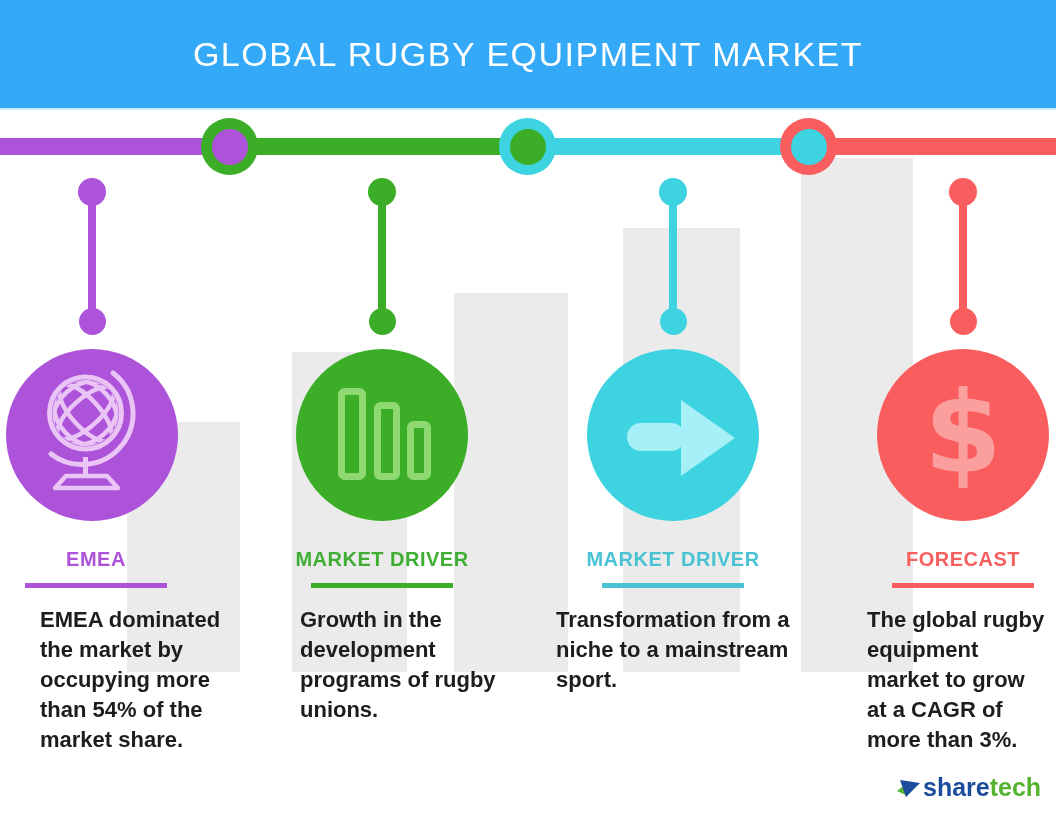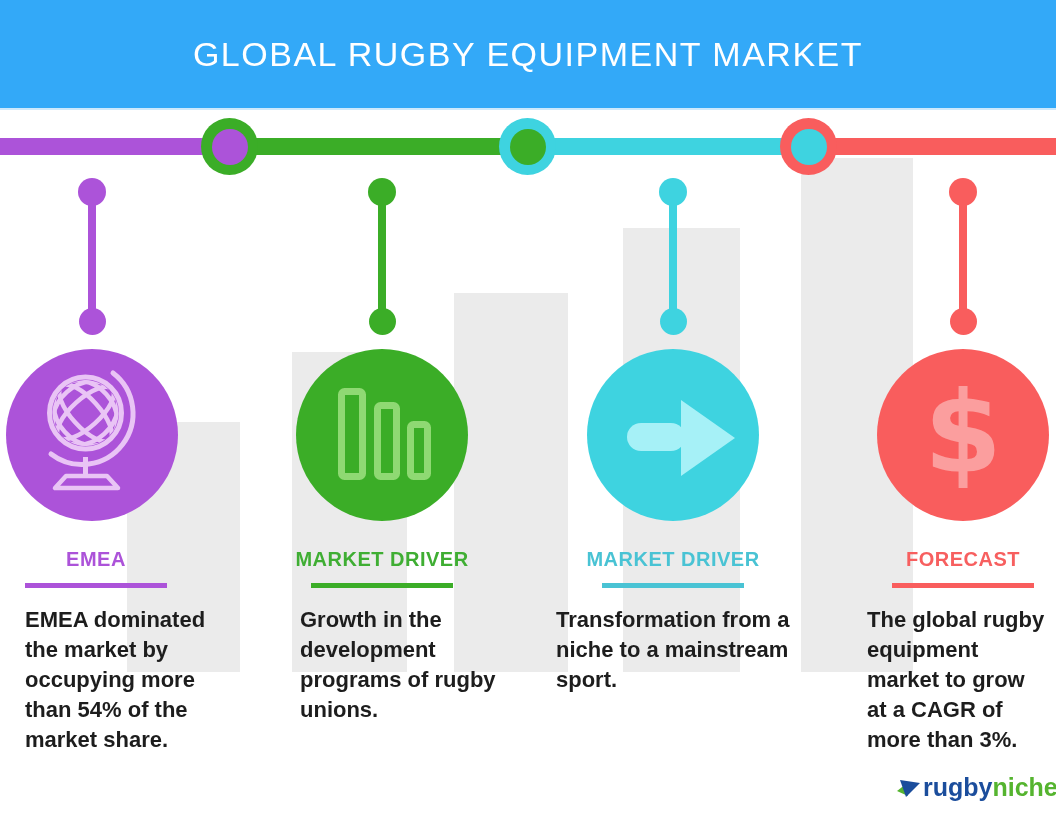--- a/index.html
+++ b/index.html
@@ -117,21 +117,21 @@
             </g>
           </g>
           <path d="M 82 12 A 45 45 0 1 1 20 93" stroke-width="5" stroke-linecap="round"></path>
           <line x1="54.5" y1="96" x2="54.5" y2="113" stroke-width="5"></line>
           <polygon points="24,127 87,127 76,115 35,115" stroke-width="4.5" stroke-linejoin="round"></polygon>
         </g>
       </svg>
     </div>
     <div class="heading purple-fg" style="left:-34px">EMEA</div>
     <div class="underline purple-bg" style="left:25px"></div>
-    <div class="body-text" style="left:25px;width:230px">EMEA dominated
+    <div class="body-text" style="left:40px;width:230px">EMEA dominated
 the market by
 occupying more
 than 54% of the
 market share.</div>
   </div>
 
   <div>
     <div class="pin-top green-bg" style="left:368px"></div>
     <div class="pin-line green-bg" style="left:378px"></div>
     <div class="pin-bottom green-bg" style="left:369px"></div>
@@ -185,17 +185,17 @@
 market to grow
 at a CAGR of
 more than 3%.</div>
   </div>
 
   <div class="logo">
     <svg width="24" height="24" viewBox="0 0 24 24">
       <polygon points="0,15 9,8 11,20" fill="#55B42F"></polygon>
       <polygon points="3,4 23,7 9,21" fill="#1B4D9C"></polygon>
     </svg>
-    <span class="logo-text logo-tech">rugby</span>
-    <span class="logo-text logo-navio">niche</span>
+    <span class="logo-text logo-tech">share</span>
+    <span class="logo-text logo-navio">tech</span>
   </div>
 
 </div>
 
 </body></html>

